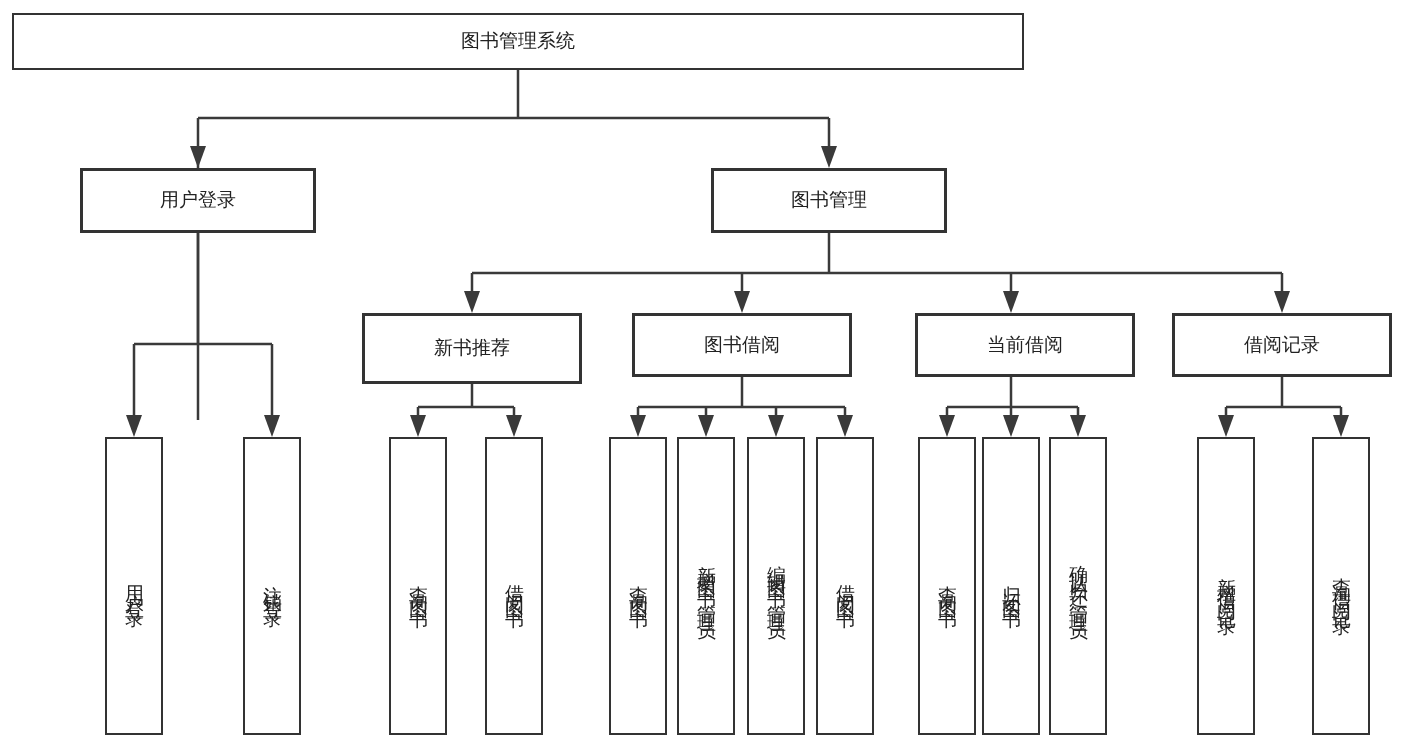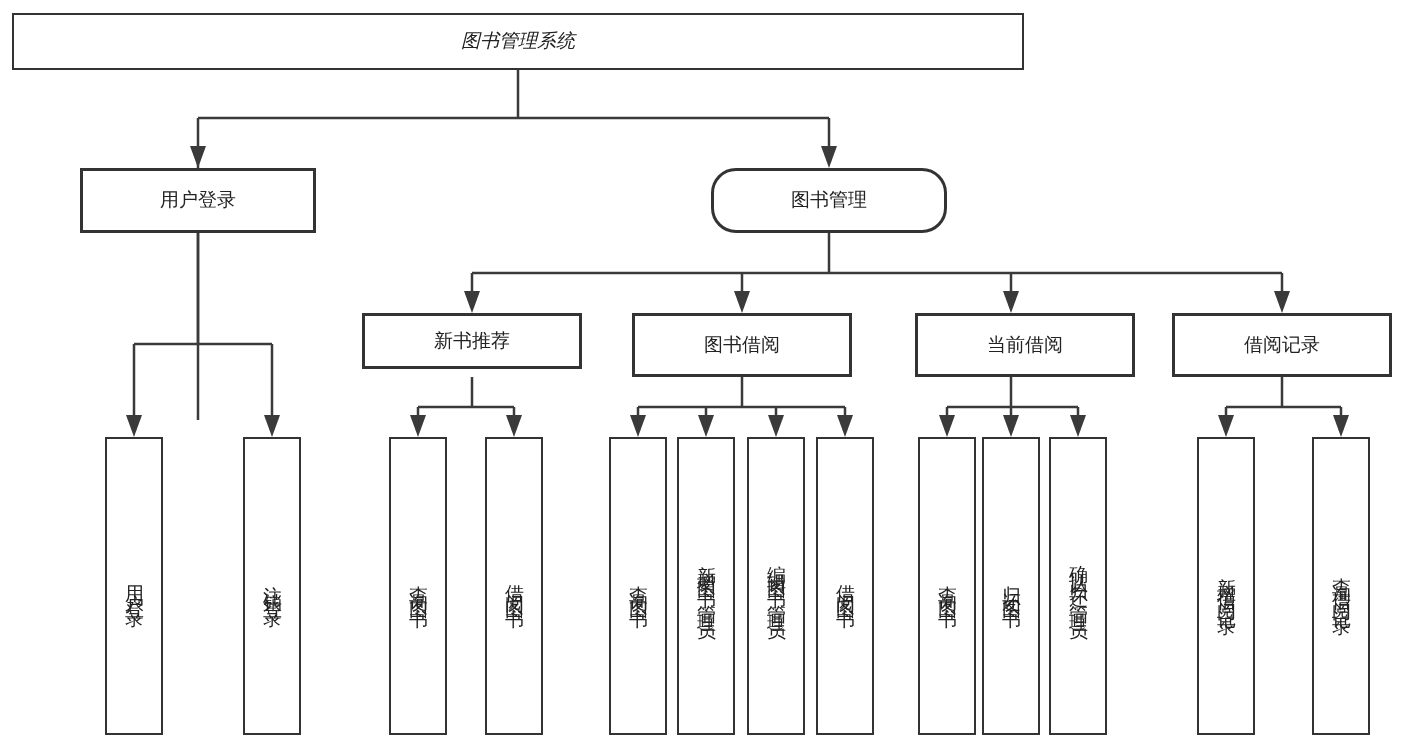--- a/index.html
+++ b/index.html
@@ -69,32 +69,32 @@
       <polygon points="768,415 784,415 776,437"></polygon>
       <polygon points="837,415 853,415 845,437"></polygon>
       <polygon points="939,415 955,415 947,437"></polygon>
       <polygon points="1003,415 1019,415 1011,437"></polygon>
       <polygon points="1070,415 1086,415 1078,437"></polygon>
       <polygon points="1218,415 1234,415 1226,437"></polygon>
       <polygon points="1333,415 1349,415 1341,437"></polygon>
     </g>
   </svg>
 
-  <div class="box root" style="left:12px; top:13px; width:1012px; height:57px;font-style:italic;">
+  <div class="box root" style="left:12px; top:13px; width:1012px; height:57px;">
     <span>图书管理系统</span>
   </div>
 
   <div class="box lvl2" style="left:80px; top:168px; width:236px; height:65px;">
     <span>用户登录</span>
   </div>
-  <div class="box lvl2" style="left:711px; top:168px; width:236px; height:65px;border-radius:25px;">
+  <div class="box lvl2" style="left:711px; top:168px; width:236px; height:65px;">
     <span>图书管理</span>
   </div>
 
-  <div class="box lvl3" style="left:362px; top:313px; width:220px; height:56px;">
+  <div class="box lvl3" style="left:362px; top:313px; width:220px; height:71px;">
     <span>新书推荐</span>
   </div>
   <div class="box lvl3" style="left:632px; top:313px; width:220px; height:64px;text-align:right;">
     <span>图书借阅</span>
   </div>
   <div class="box lvl3" style="left:901px; top:313px; width:220px; height:64px;margin-left:14px;">
     <span>当前借阅</span>
   </div>
   <div class="box lvl3" style="left:1172px; top:313px; width:220px; height:64px;">
     <span>借阅记录</span>

